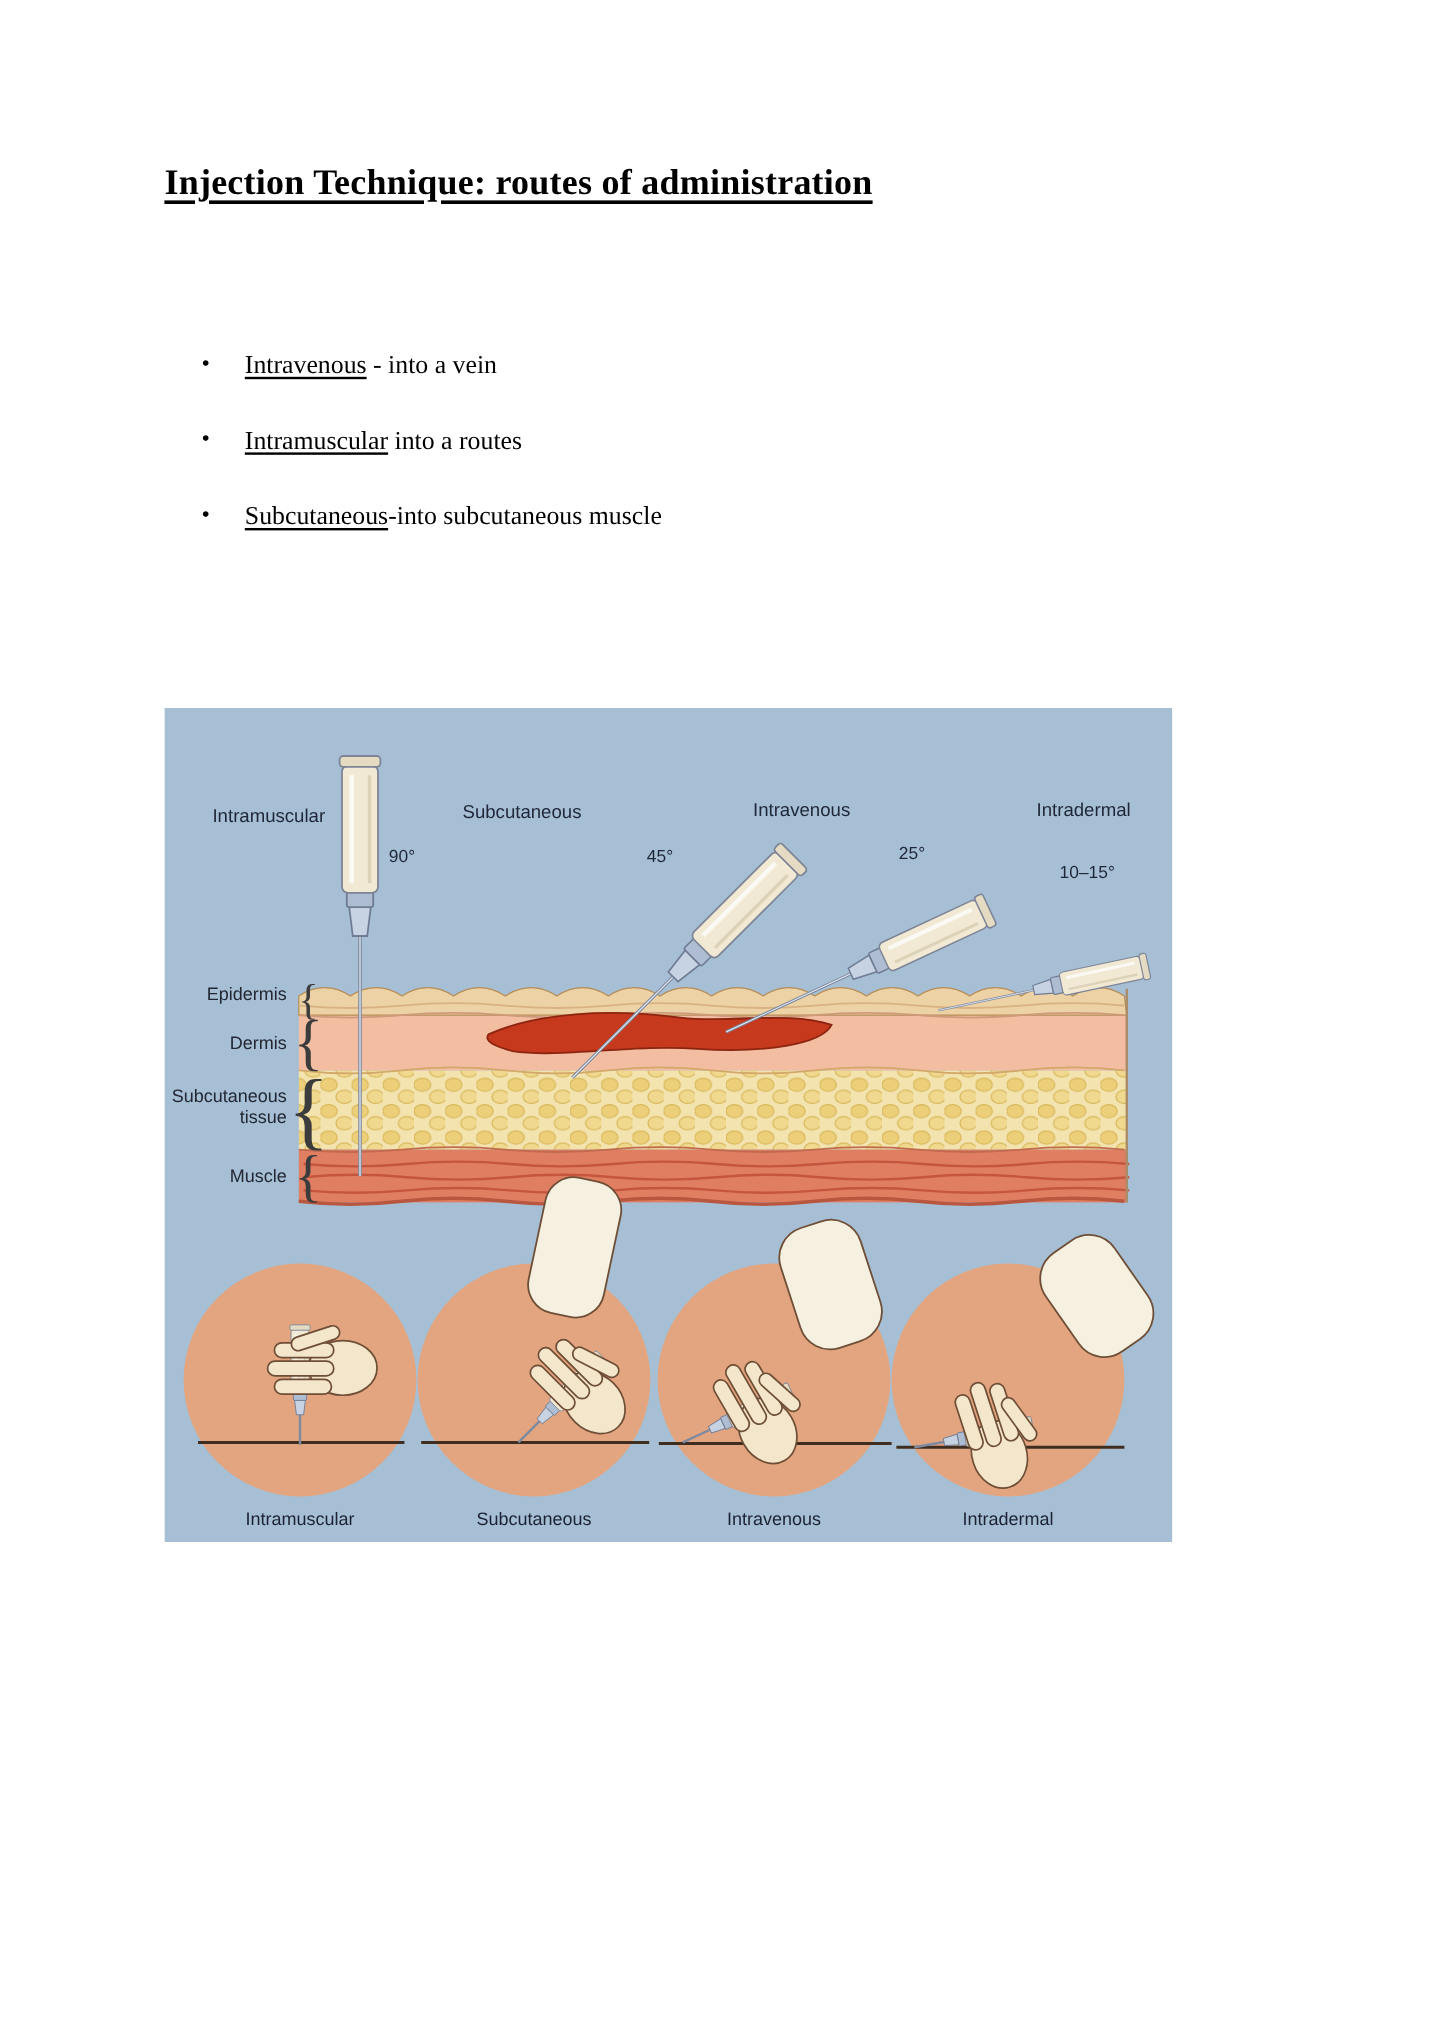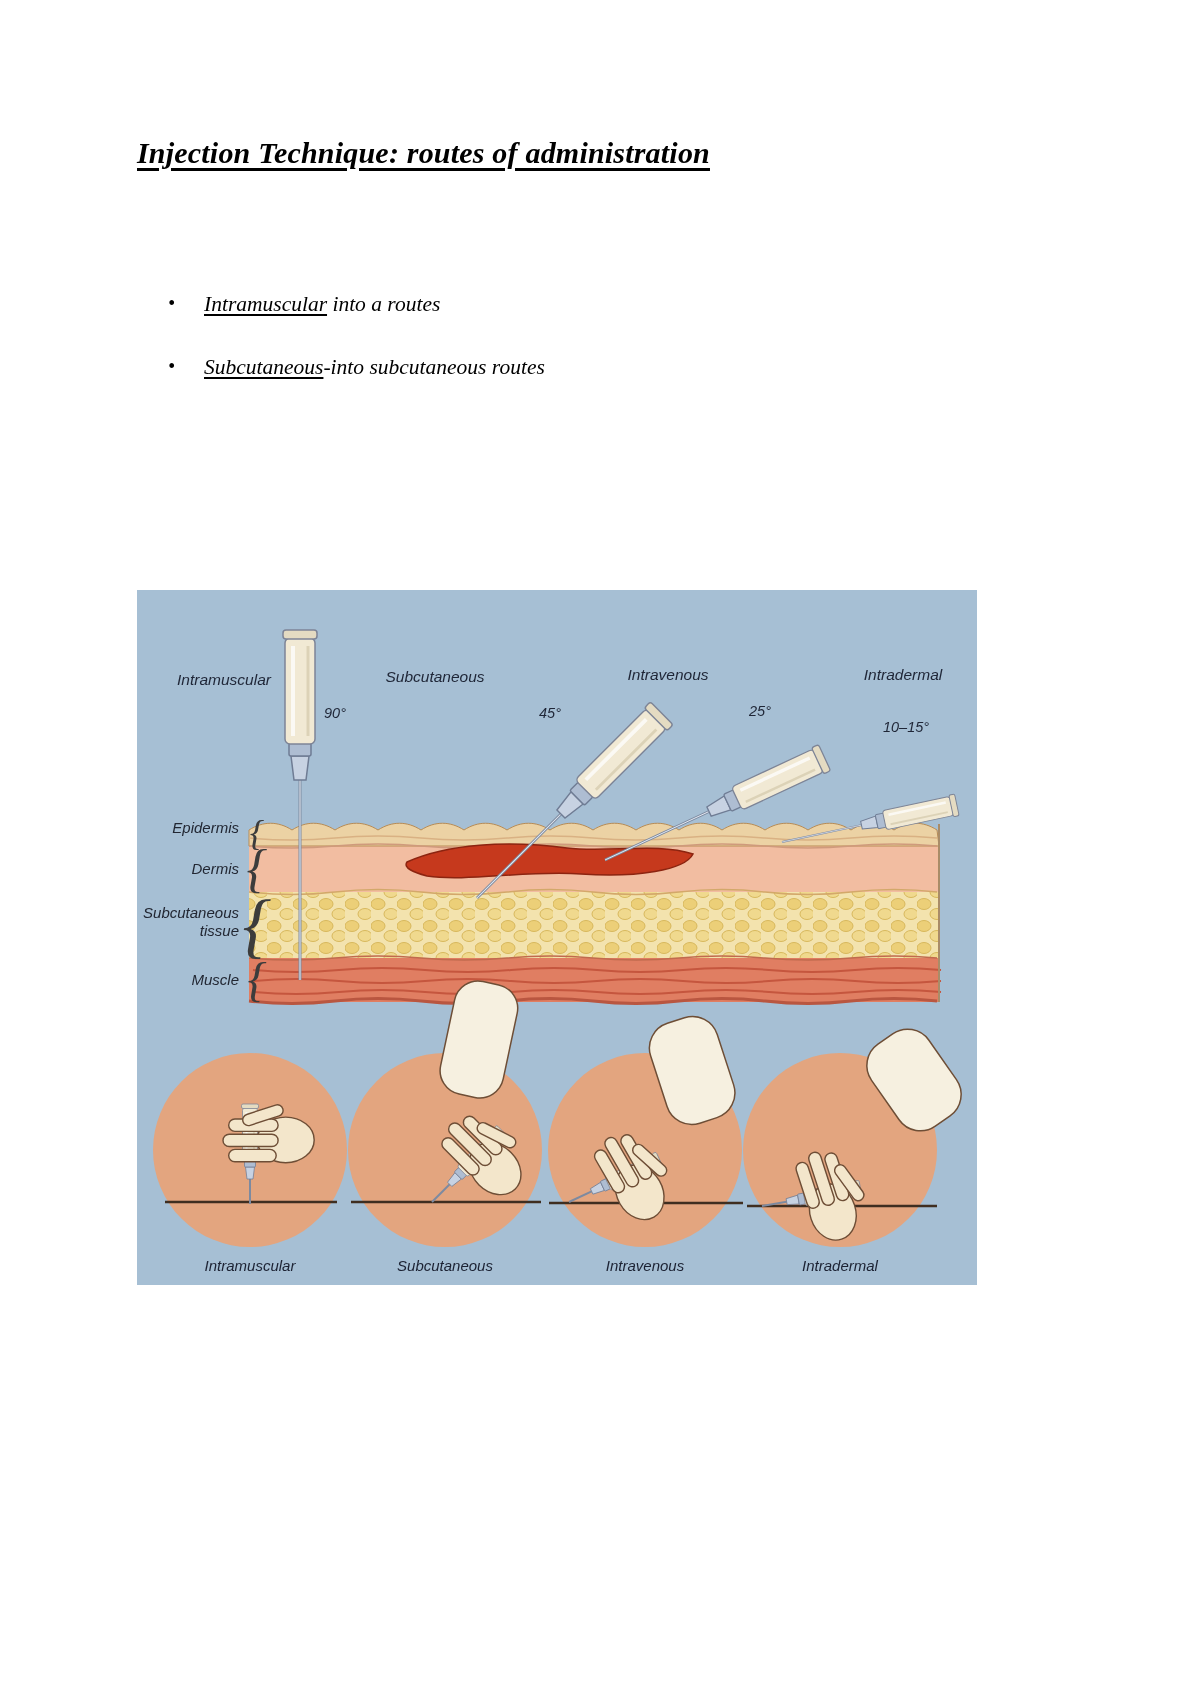--- a/index.html
+++ b/index.html
@@ -1,17 +1,17 @@
 <!DOCTYPE html>
 <html><head>
 <meta charset="utf-8">
 <style>
   html,body { margin:0; padding:0; background:#ffffff; }
   body { width:1200px; height:1698px; font-family:"Liberation Serif", serif; color:#000; }
-  .page { position:relative; width:1200px; height:1698px; background:#fff; overflow:hidden;font-style:italic; }
+  .page { position:relative; width:1200px; height:1698px; background:#fff; overflow:hidden; }
 
   .doc-title {
     position:absolute; left:137px; top:136px; margin:0;
     font-size:30px; font-weight:bold; letter-spacing:0.2px;
     text-decoration:underline; text-decoration-thickness:2.5px; text-underline-offset:5px;
     font-family:"Liberation Serif", serif;
   }
 
   ul.bullets { position:absolute; left:168px; top:292px; margin:0; padding:0; list-style:none; }
   ul.bullets li { position:relative; padding-left:36px; margin-bottom:38px; font-size:21.5px; }
@@ -29,22 +29,23 @@
   .brace { font-family:"Liberation Serif", serif; fill:#3c3c3c; }
 </style>
 </head>
 <body>
 
 <div class="page">
 
   <h1 class="doc-title">Injection Technique: routes of administration</h1>
 
   <ul class="bullets">
+    <li><span class="term">Intravenous</span><span> - into a vein</span></li>
     <li><span class="term">Intramuscular</span><span> into a routes</span></li>
-    <li><span class="term">Subcutaneous</span><span>-into subcutaneous routes</span></li>
+    <li><span class="term">Subcutaneous</span><span>-into subcutaneous muscle</span></li>
   </ul>
 
   <div class="figure">
     <svg viewBox="0 0 840 695" width="840" height="695" xmlns="http://www.w3.org/2000/svg">
       <defs>
         <pattern id="fat" width="26" height="22" patternUnits="userSpaceOnUse">
           <rect width="26" height="22" fill="#f3e3ae"></rect>
           <ellipse cx="7" cy="6" rx="7" ry="5.5" fill="#eccf78" stroke="#d8b85c" stroke-width="1"></ellipse>
           <ellipse cx="20" cy="16" rx="7" ry="5.5" fill="#f0d98e" stroke="#d8b85c" stroke-width="1"></ellipse>
         </pattern>

